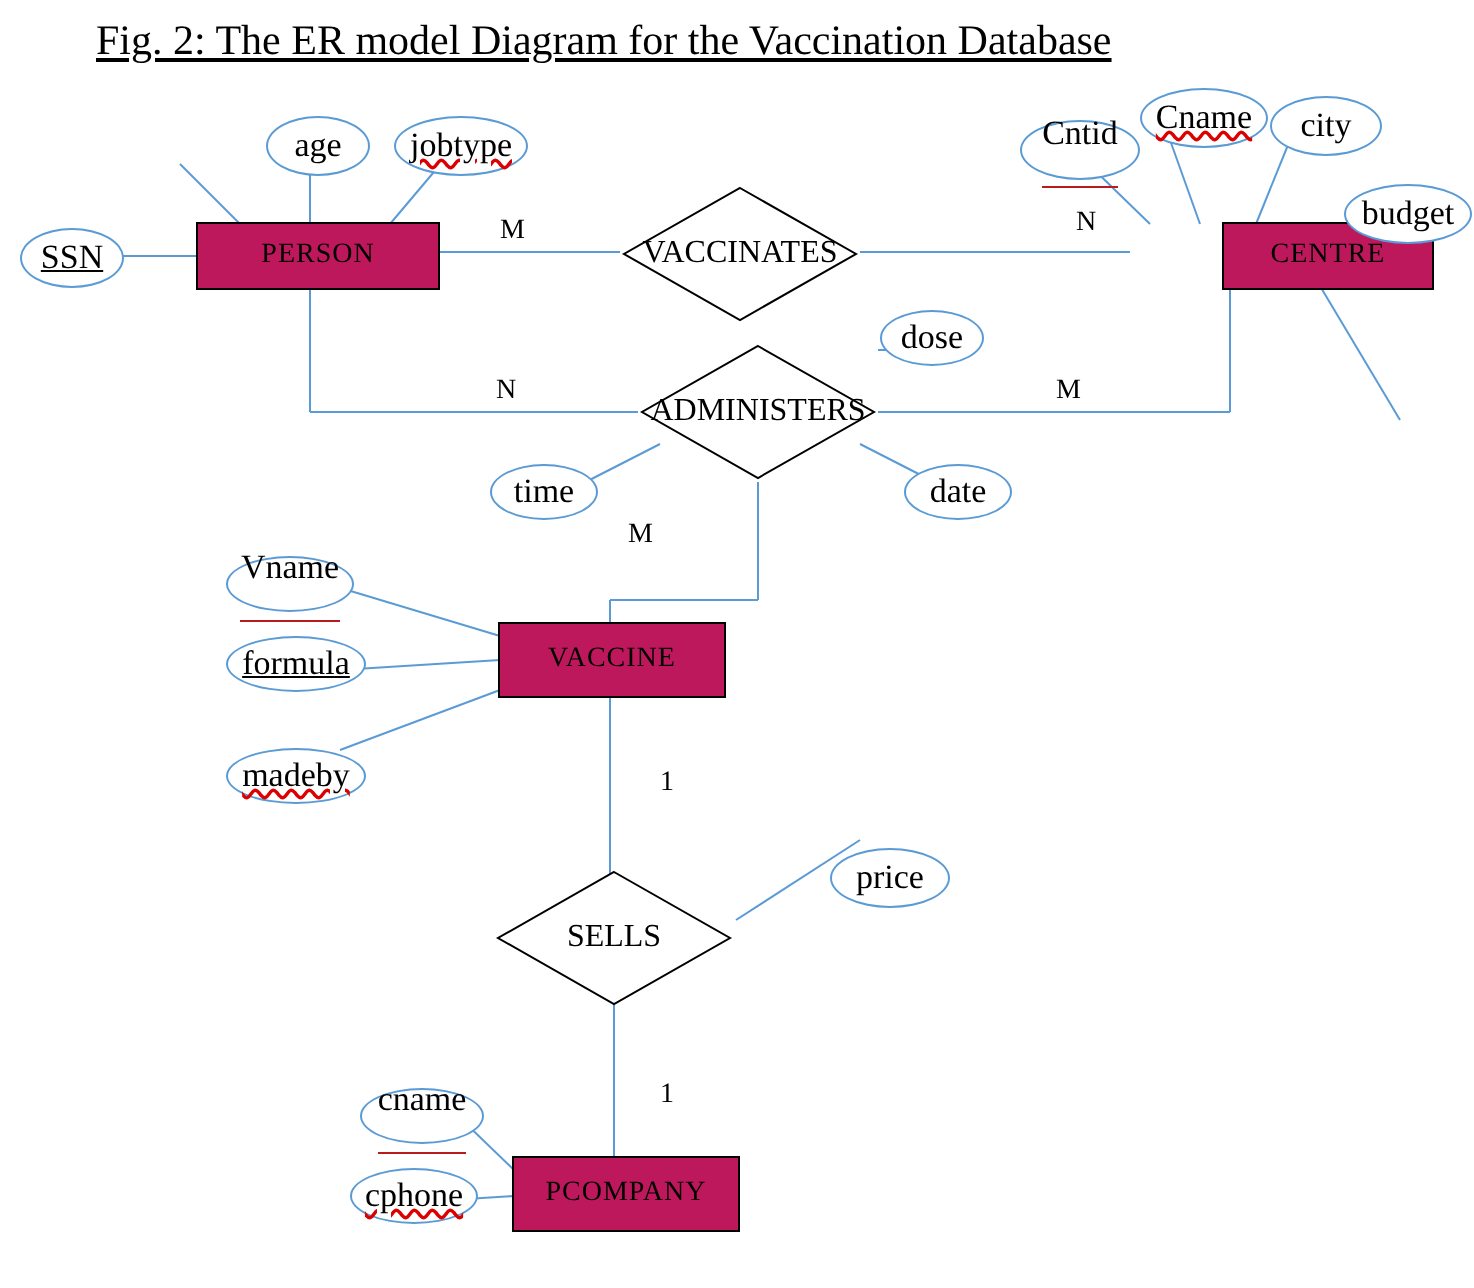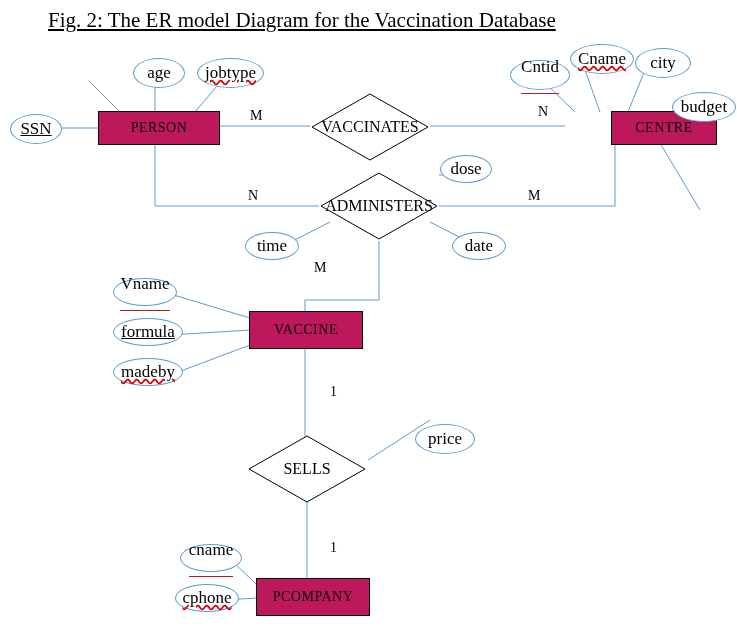--- a/index.html
+++ b/index.html
@@ -189,21 +189,21 @@
   <div class="attr" style="left:452px; top:232px; width:52px; height:26px;">
       <span>date</span>
     </div>
 
   <div class="attr keyspell" style="left:113px; top:278px; width:62px; height:26px;">
       <span>Vname</span>
     </div>
   <div class="attr" style="left:113px; top:318px; width:68px; height:26px;text-decoration:underline;">
       <span>formula</span>
     </div>
-  <div class="attr spell" style="left:113px; top:358px; width:68px; height:26px;text-align:center;">
+  <div class="attr spell" style="left:113px; top:374px; width:68px; height:26px;text-align:center;">
       <span>madeby</span>
     </div>
 
   <div class="attr" style="left:415px; top:400px; width:58px; height:28px;margin-top:24px;">
       <span>price</span>
     </div>
 
   <div class="attr keyspell" style="left:180px; top:544px; width:60px; height:26px;">
       <span>cname</span>
     </div>

